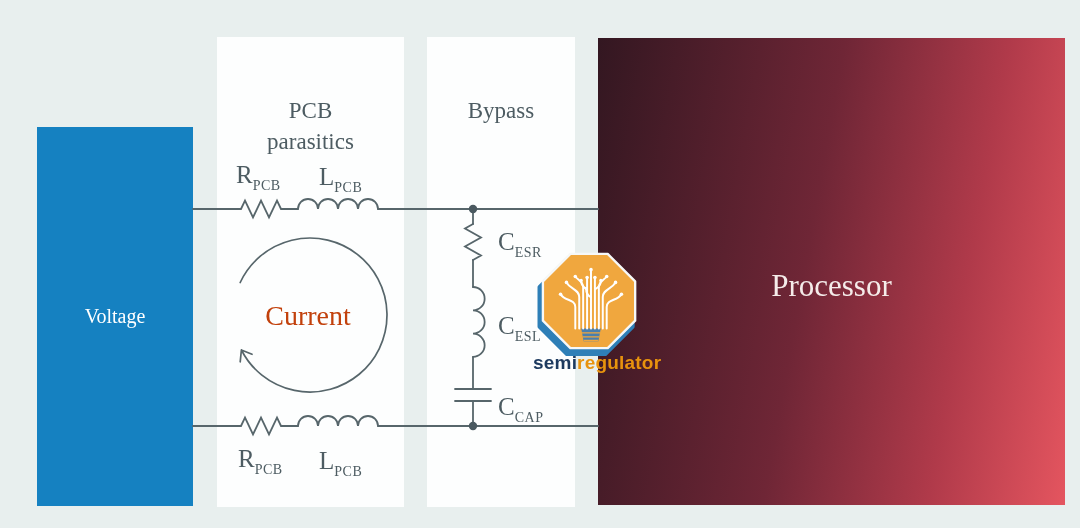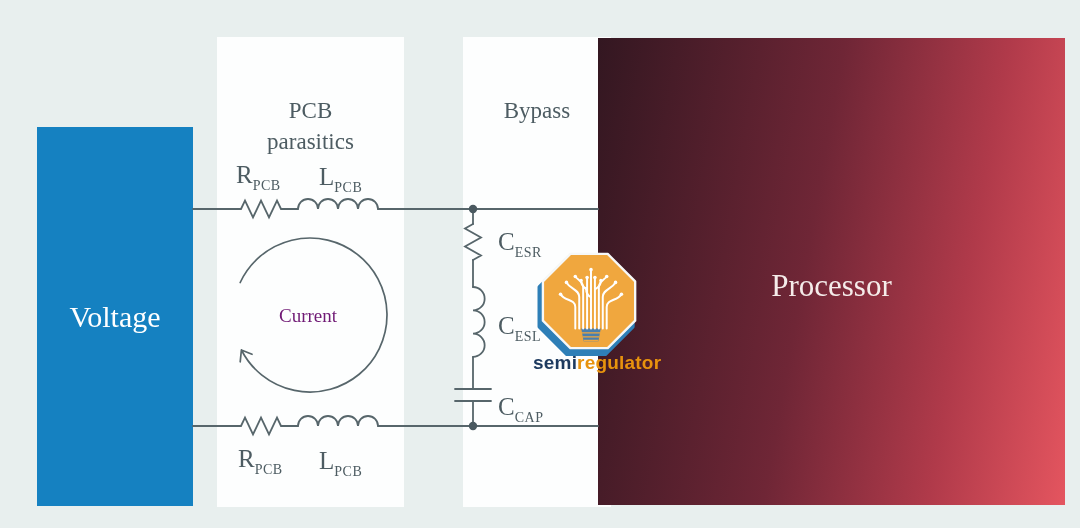--- a/index.html
+++ b/index.html
@@ -7,27 +7,27 @@
     width:1080px;height:528px;position:relative;overflow:hidden;
     background:#e8efee;
     font-family:"Liberation Serif","DejaVu Serif",serif;
   }
   .abs{position:absolute;}
   
   .vr-box{
     left:37px;top:127px;width:156px;height:379px;
     background:#1581c1;color:#ffffff;
     display:flex;flex-direction:column;align-items:center;justify-content:center;
-    font-size:30px;line-height:39px;text-align:center;
+    font-size:20px;line-height:39px;text-align:center;
   }
   .panel{
     background:#fdfefe;top:37px;height:470px;
   }
   .panel-pcb{left:217px;width:187px;}
-  .panel-byp{left:427px;width:148px;margin-left:36px;}
+  .panel-byp{left:427px;width:148px;}
   .panel-title{
     position:absolute;left:0;top:58px;width:100%;
     text-align:center;color:#4d5c62;font-size:23px;line-height:31px;
   }
   .panel-title span{display:block;}
   .proc-box{
     left:598px;top:38px;width:467px;height:467px;
     background:linear-gradient(100deg,#331721 0%,#6f2636 45%,#b03a4a 75%,#e4555f 100%);
   }
   .proc-label{
@@ -45,21 +45,21 @@
   }
   .lbl-r-top{left:236px;top:161px;}
   .lbl-l-top{left:319px;top:163px;}
   .lbl-r-bot{left:238px;top:445px;}
   .lbl-l-bot{left:319px;top:447px;}
   .lbl-cesr{left:498px;top:228px;}
   .lbl-cesl{left:498px;top:312px;text-align:right;}
   .lbl-ccap{left:498px;top:393px;}
   .current-label{
     left:308px;top:316px;transform:translate(-50%,-50%);
-    color:#701a75;font-size:19px;
+    color:#c2410c;font-size:28px;
   }
   
   .logo-badge{left:537px;top:250px;width:108px;height:106px;}
   .logo-text{
     left:533px;top:352px;width:116px;text-align:center;
     font-family:"Liberation Sans","DejaVu Sans",sans-serif;
     font-weight:bold;font-size:19px;letter-spacing:0.2px;
   }
   .logo-text .semi{color:#1d3a5f;}
   .logo-text .analysis{color:#e8930d;}

